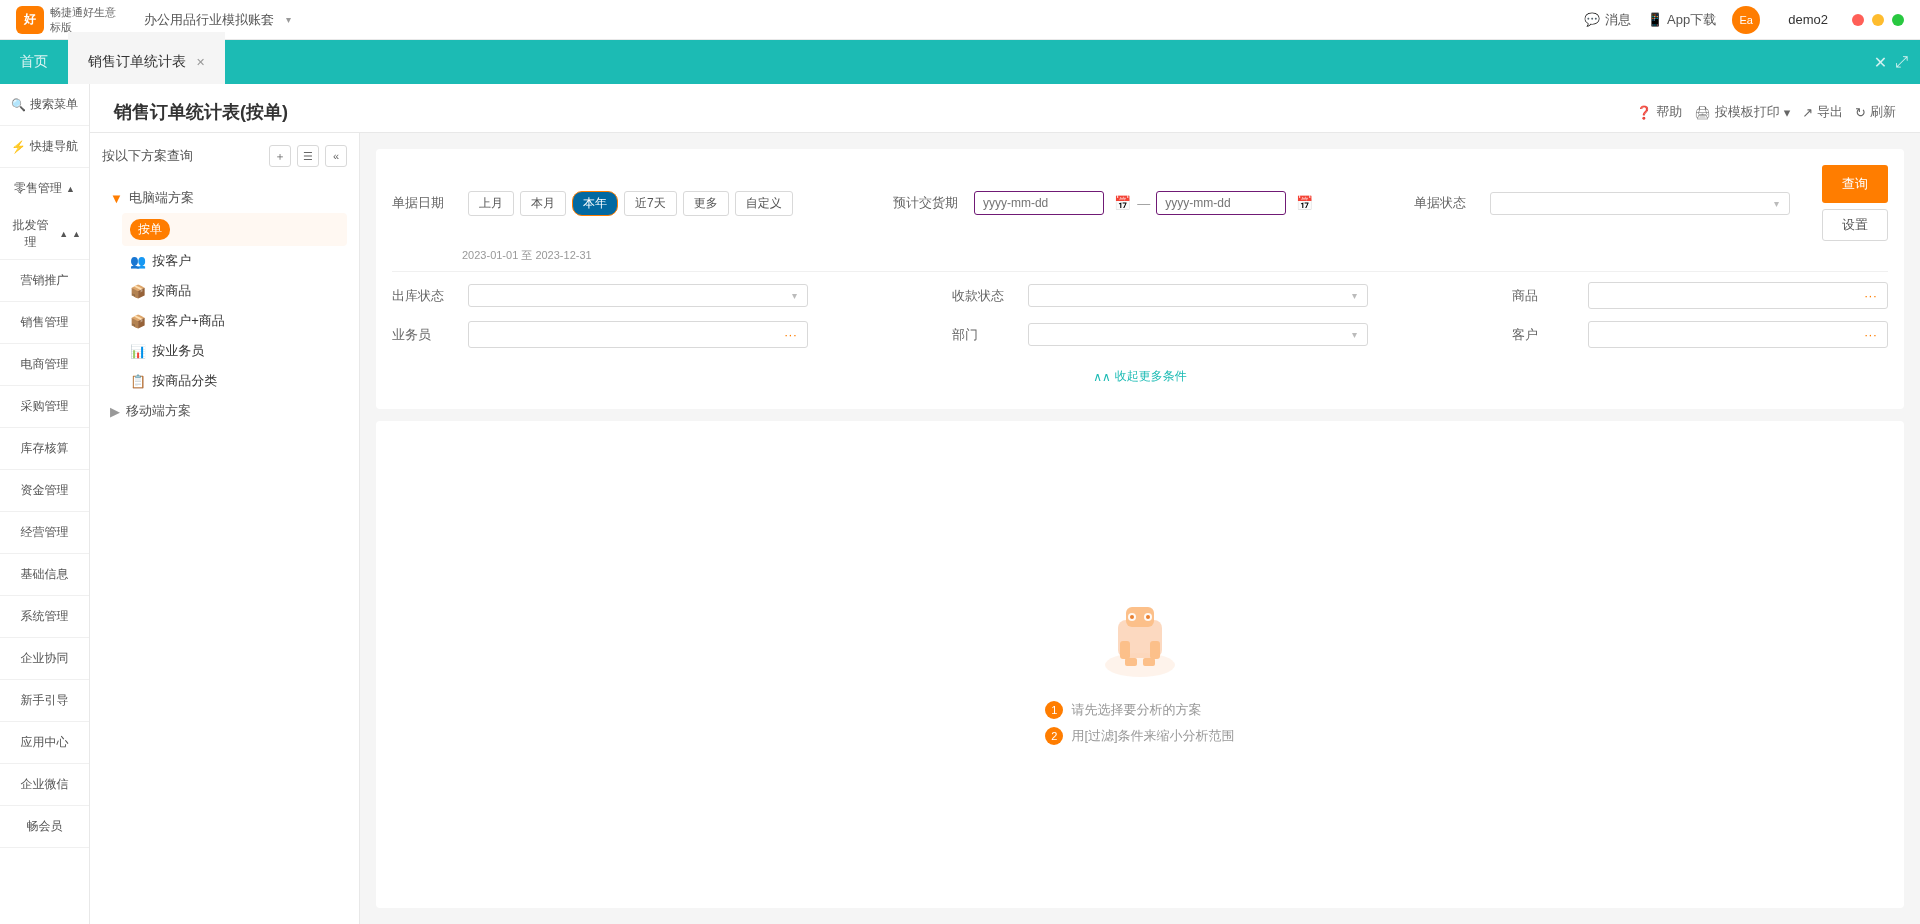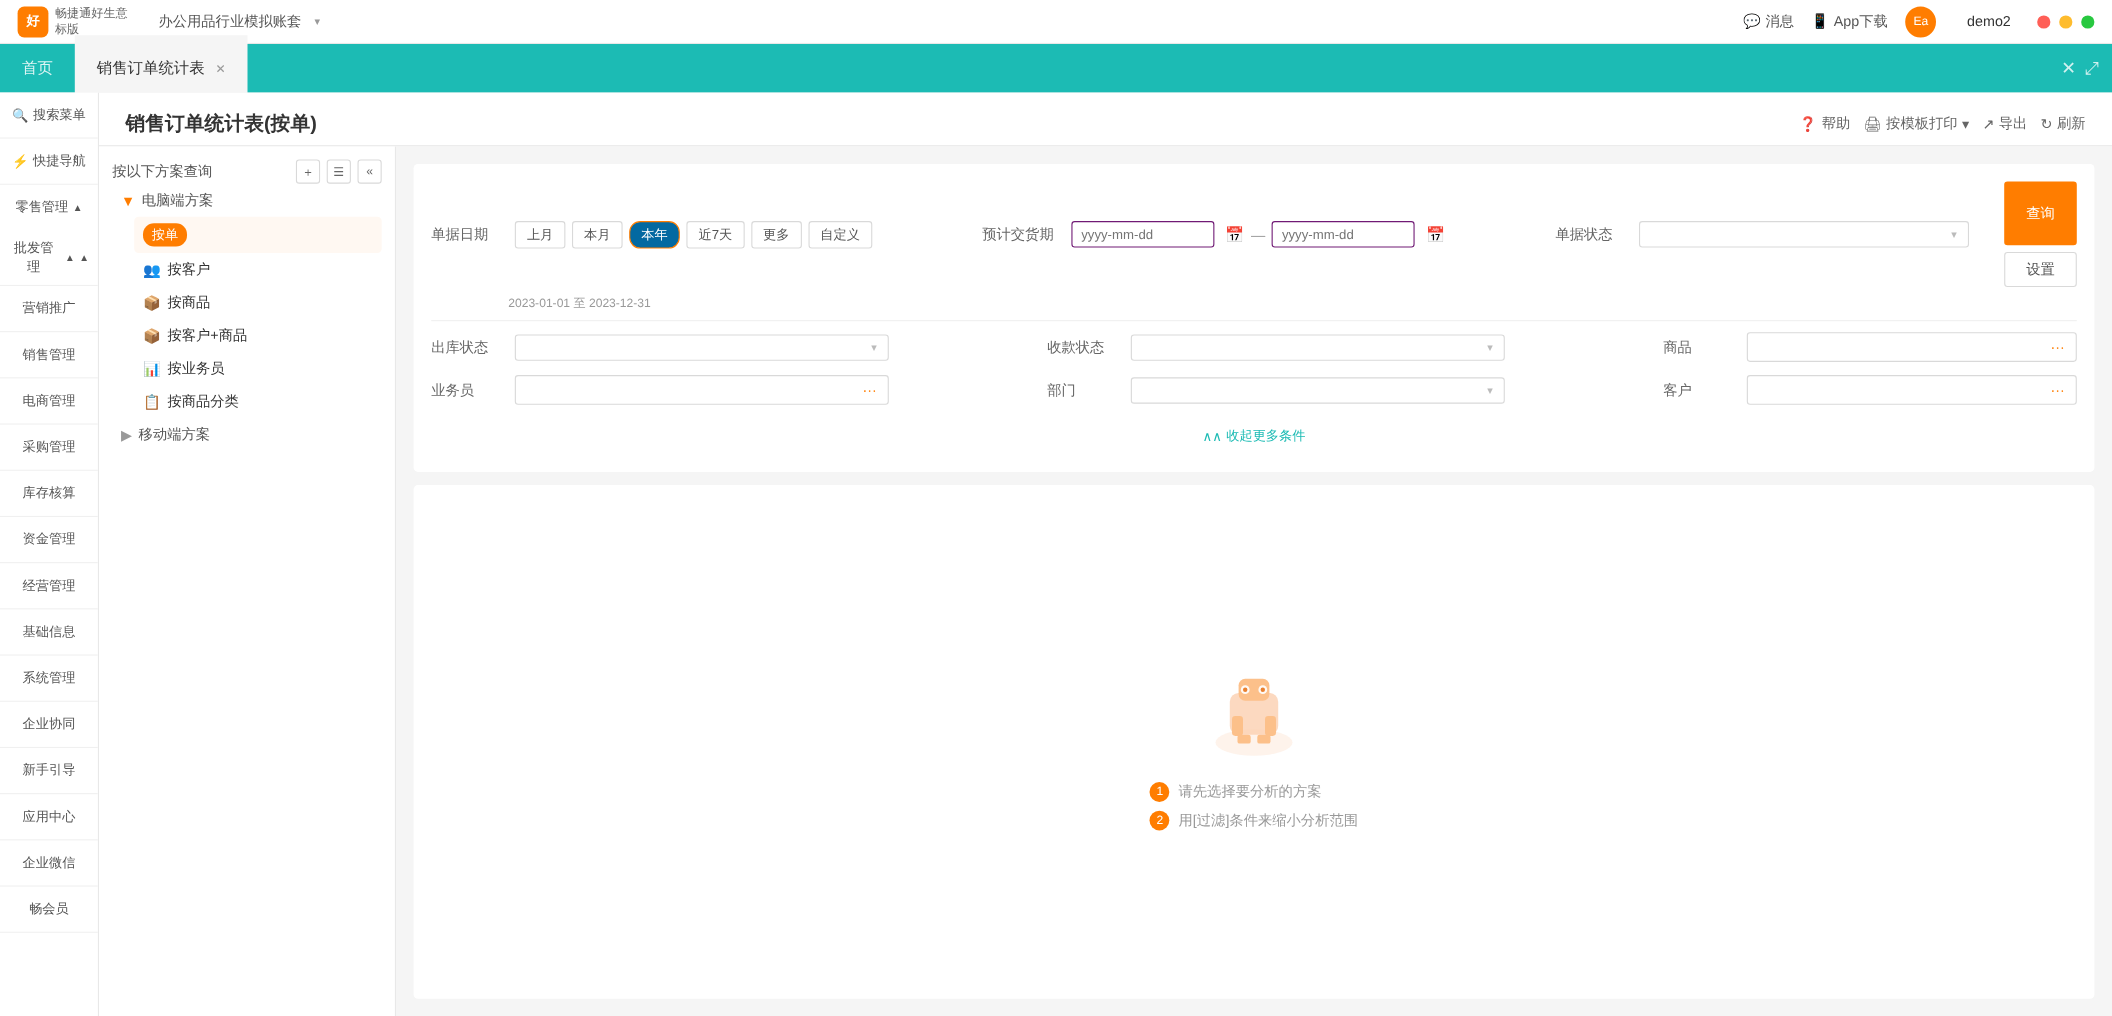--- a/index.html
+++ b/index.html
@@ -51,21 +51,21 @@
     .page-header { background: #fff; padding: 16px 24px 8px; border-bottom: 1px solid #e8e8e8; display: flex; align-items: center; justify-content: space-between; }
     .page-title { font-size: 18px; font-weight: 600; color: #333; }
     .page-header-actions { display: flex; align-items: center; gap: 12px; }
     .header-action-btn { display: flex; align-items: center; gap: 4px; color: #666; font-size: 13px; cursor: pointer; }
 
     
     .inner-layout { display: flex; flex: 1; overflow: hidden; }
 
     
     .left-panel { width: 270px; background: #fff; border-right: 1px solid #e8e8e8; padding: 12px; overflow-y: auto; }
-    .left-panel-header { display: flex; align-items: center; justify-content: space-between; margin-bottom: 0; }
+    .left-panel-header { display: flex; align-items: center; justify-content: space-between; margin-bottom: 16px; }
     .left-panel-title { font-size: 13px; color: #555; }
     .left-panel-icons { display: flex; gap: 6px; }
     .panel-icon-btn { width: 22px; height: 22px; border: 1px solid #d9d9d9; border-radius: 3px; display: flex; align-items: center; justify-content: center; cursor: pointer; font-size: 11px; color: #666; }
     .tree-item { display: flex; align-items: center; gap: 6px; padding: 6px 8px; cursor: pointer; border-radius: 4px; font-size: 13px; color: #333; }
     .tree-item.active { background: #fff8f2; color: #ff7d00; }
     .tree-section-title { display: flex; align-items: center; gap: 6px; padding: 6px 8px; font-size: 13px; color: #555; cursor: pointer; }
     .tree-children { padding-left: 20px; }
     .active-badge { background: #ff7d00; color: white; border-radius: 10px; padding: 2px 8px; font-size: 12px; }
 
     
@@ -79,21 +79,21 @@
     .date-btn { padding: 3px 10px; border: 1px solid #d9d9d9; border-radius: 3px; cursor: pointer; font-size: 12px; color: #555; background: #fff; }
     .date-btn.active { background: #0369a1; border-color: #ff7d00; color: #fff; border-radius: 10px; }
     .date-input-group { display: flex; align-items: center; gap: 6px; }
     .date-input { border: 1px solid #701a75; border-radius: 3px; padding: 4px 8px; font-size: 12px; color: #bbb; width: 130px; }
     .date-sep { color: #999; }
     .filter-select-wide { min-width: 300px; }
     .filter-row-divider { height: 1px; background: #f0f0f0; margin: 4px 0; }
     .collapse-btn { text-align: center; padding: 8px; color: #1cbbb4; font-size: 12px; cursor: pointer; display: flex; align-items: center; justify-content: center; gap: 4px; }
 
     
-    .btn-primary { background: #ff7d00; color: white; border: none; border-radius: 3px; padding: 20px 20px; font-size: 13px; cursor: pointer; }
+    .btn-primary { background: #ff7d00; color: white; border: none; border-radius: 3px; padding: 10px 20px; font-size: 13px; cursor: pointer; }
     .btn-secondary { background: #fff; color: #555; border: 1px solid #d9d9d9; border-radius: 3px; padding: 6px 14px; font-size: 13px; cursor: pointer; }
 
     
     .action-btns { display: flex; flex-direction: column; gap: 6px; }
 
     
     .empty-state { flex: 1; display: flex; flex-direction: column; align-items: center; justify-content: center; gap: 16px; padding: 60px; background: #fff; border-radius: 4px; }
     .empty-tips { display: flex; flex-direction: column; gap: 8px; }
     .empty-tip { display: flex; align-items: center; gap: 8px; color: #999; font-size: 13px; }
     .tip-num { width: 18px; height: 18px; border-radius: 50%; background: #ff7d00; color: white; font-size: 11px; display: flex; align-items: center; justify-content: center; flex-shrink: 0; }

